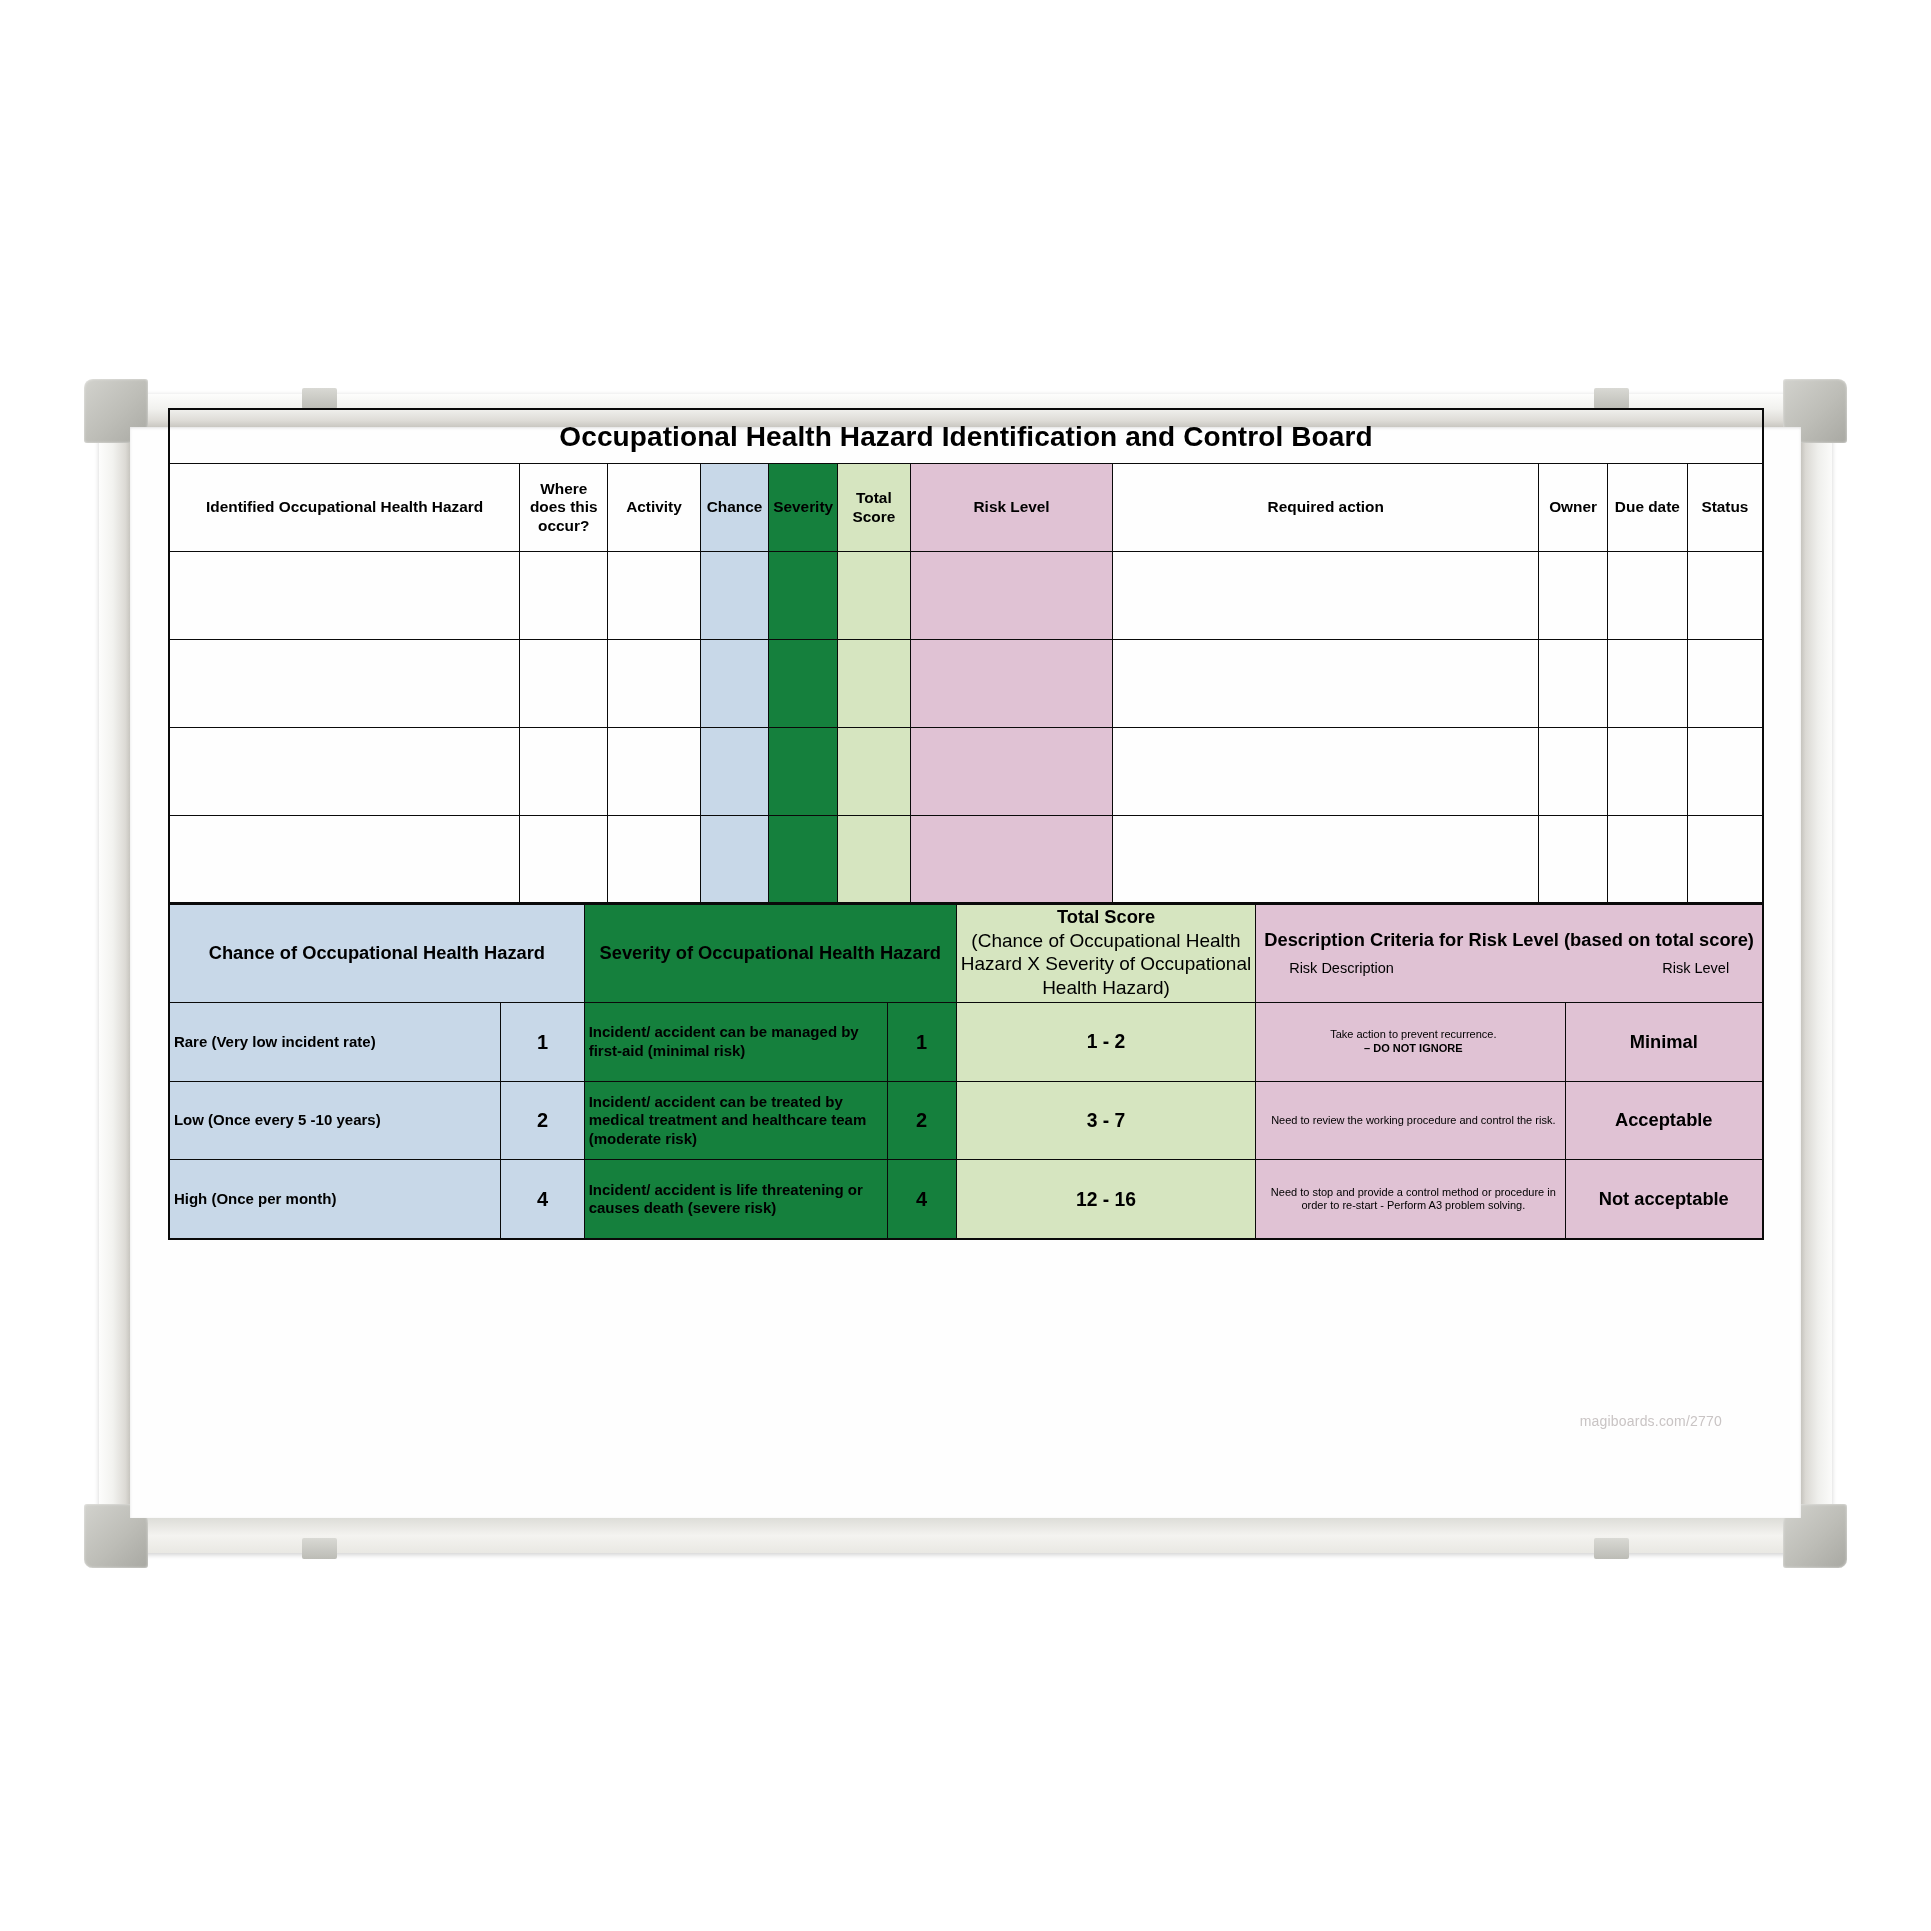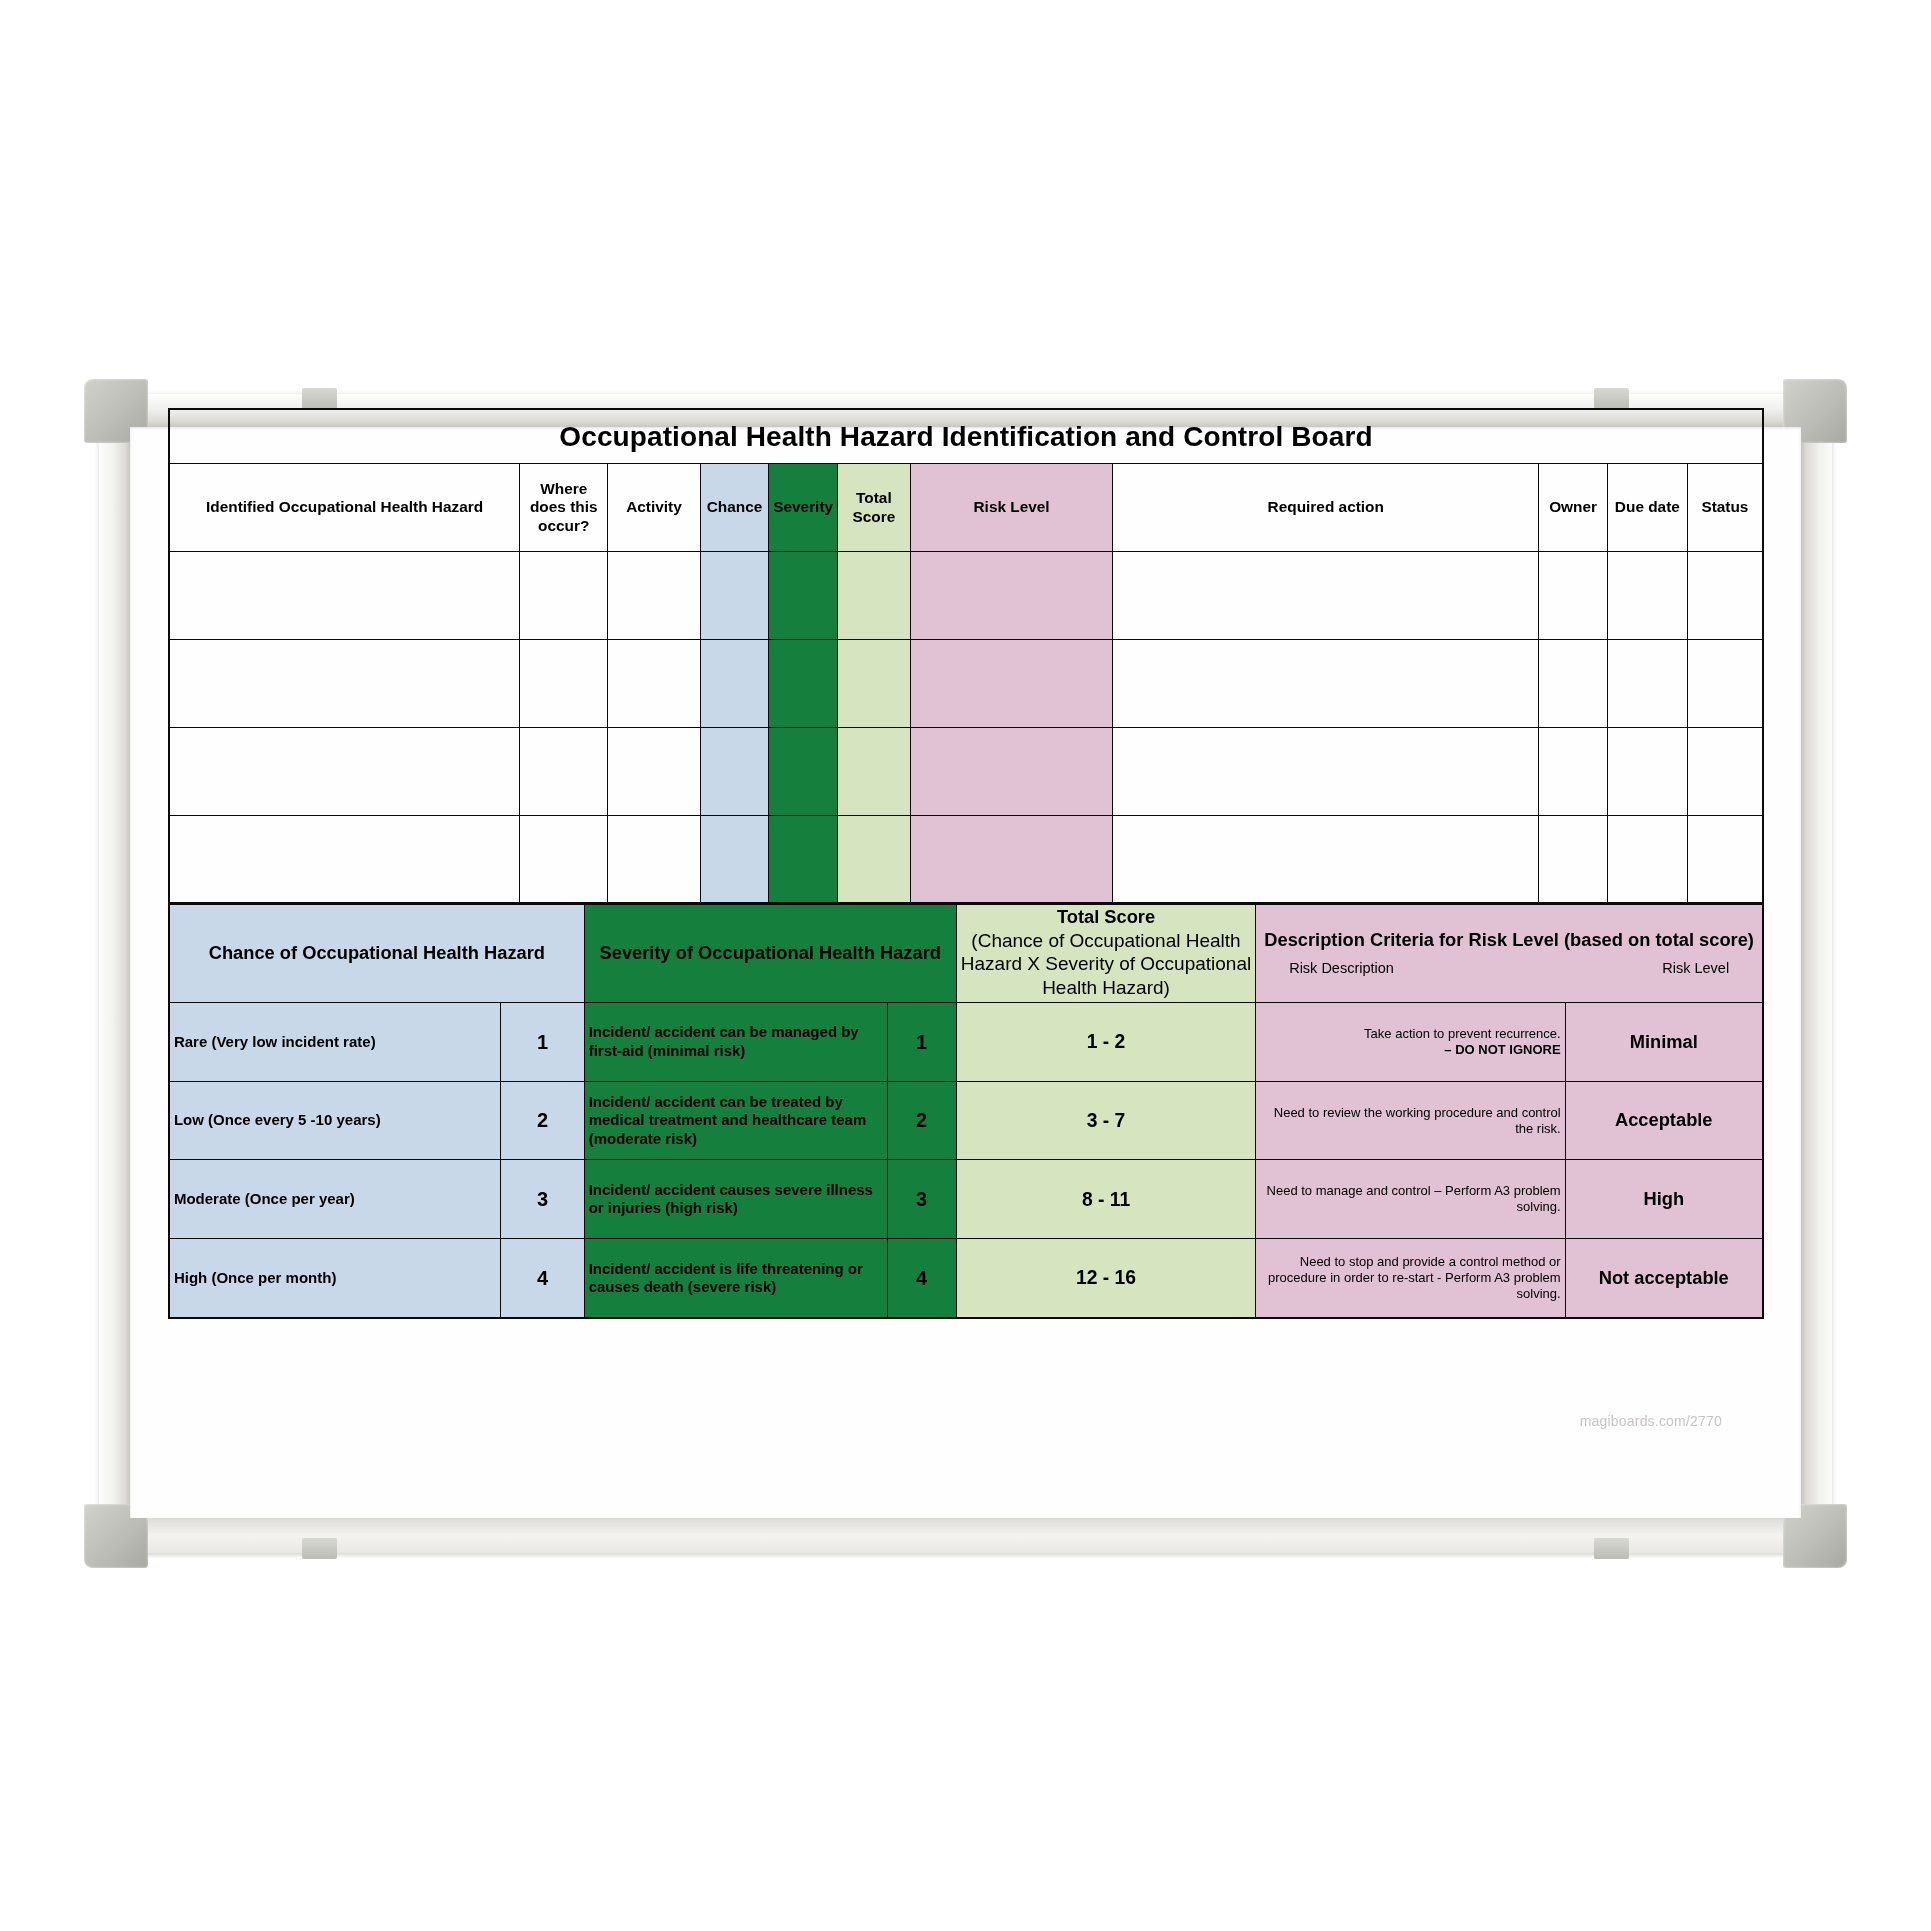--- a/index.html
+++ b/index.html
@@ -66,21 +66,21 @@
   .legend-hdr{font-weight:bold;font-size:18.3px;height:87px;}
   .legend-hdr .sub{font-weight:normal;font-size:19px;line-height:1.25;}
   .legend-hdr .subrow{display:flex;justify-content:space-between;
     font-weight:normal;font-size:14.5px;margin-top:8.7px;padding:0 29px;text-align:right;}
   .lr td{height:74px;}
   .left{text-align:left;}
   .bold{font-weight:bold;}
   .num{font-weight:bold;font-size:20px;}
   .score{font-weight:bold;font-size:19.3px;}
   .risklvl{font-weight:bold;font-size:18.3px;}
-  .desc{font-size:13px;text-align:right;padding-left:9.7px;}
+  .desc{font-size:11px;text-align:center;padding-left:9.7px;}
   .desc .strong{font-weight:bold;}
 
   #watermark{position:absolute;right:42px;bottom:41px;font-size:14px;
     color:#c9c4c4;letter-spacing:0.2px;}
 </style>
 </head>
 <body>
 
 <div id="stage">
   <div id="board-outer">
@@ -236,29 +236,20 @@
           <tr class="lr">
             <td class="c-blue left bold">Low (Once every 5 -10 years)</td>
             <td class="c-blue num">2</td>
             <td class="c-salmon left bold">Incident/ accident can be treated by medical treatment and healthcare team (moderate risk)</td>
             <td class="c-salmon num">2</td>
             <td class="c-green score">3 - 7</td>
             <td class="c-pink desc">Need to review the working procedure and control the risk.</td>
             <td class="c-pink risklvl">Acceptable</td>
           </tr>
 
-          <tr class="lr">
-            <td class="c-blue left bold">Moderate (Once per year)</td>
-            <td class="c-blue num">3</td>
-            <td class="c-salmon left bold">Incident/ accident causes severe illness or injuries (high risk)</td>
-            <td class="c-salmon num">3</td>
-            <td class="c-green score">8 - 11</td>
-            <td class="c-pink desc"> Need to manage and control – Perform A3 problem solving.</td>
-            <td class="c-pink risklvl">High</td>
-          </tr>
 
           <tr class="lr">
             <td class="c-blue left bold">High (Once per month)</td>
             <td class="c-blue num">4</td>
             <td class="c-salmon left bold">Incident/ accident is life threatening or causes death (severe risk)</td>
             <td class="c-salmon num">4</td>
             <td class="c-green score">12 - 16</td>
             <td class="c-pink desc"> Need to stop and provide a control method or procedure in order to re-start - Perform A3 problem solving.</td>
             <td class="c-pink risklvl">Not acceptable</td>
           </tr>

